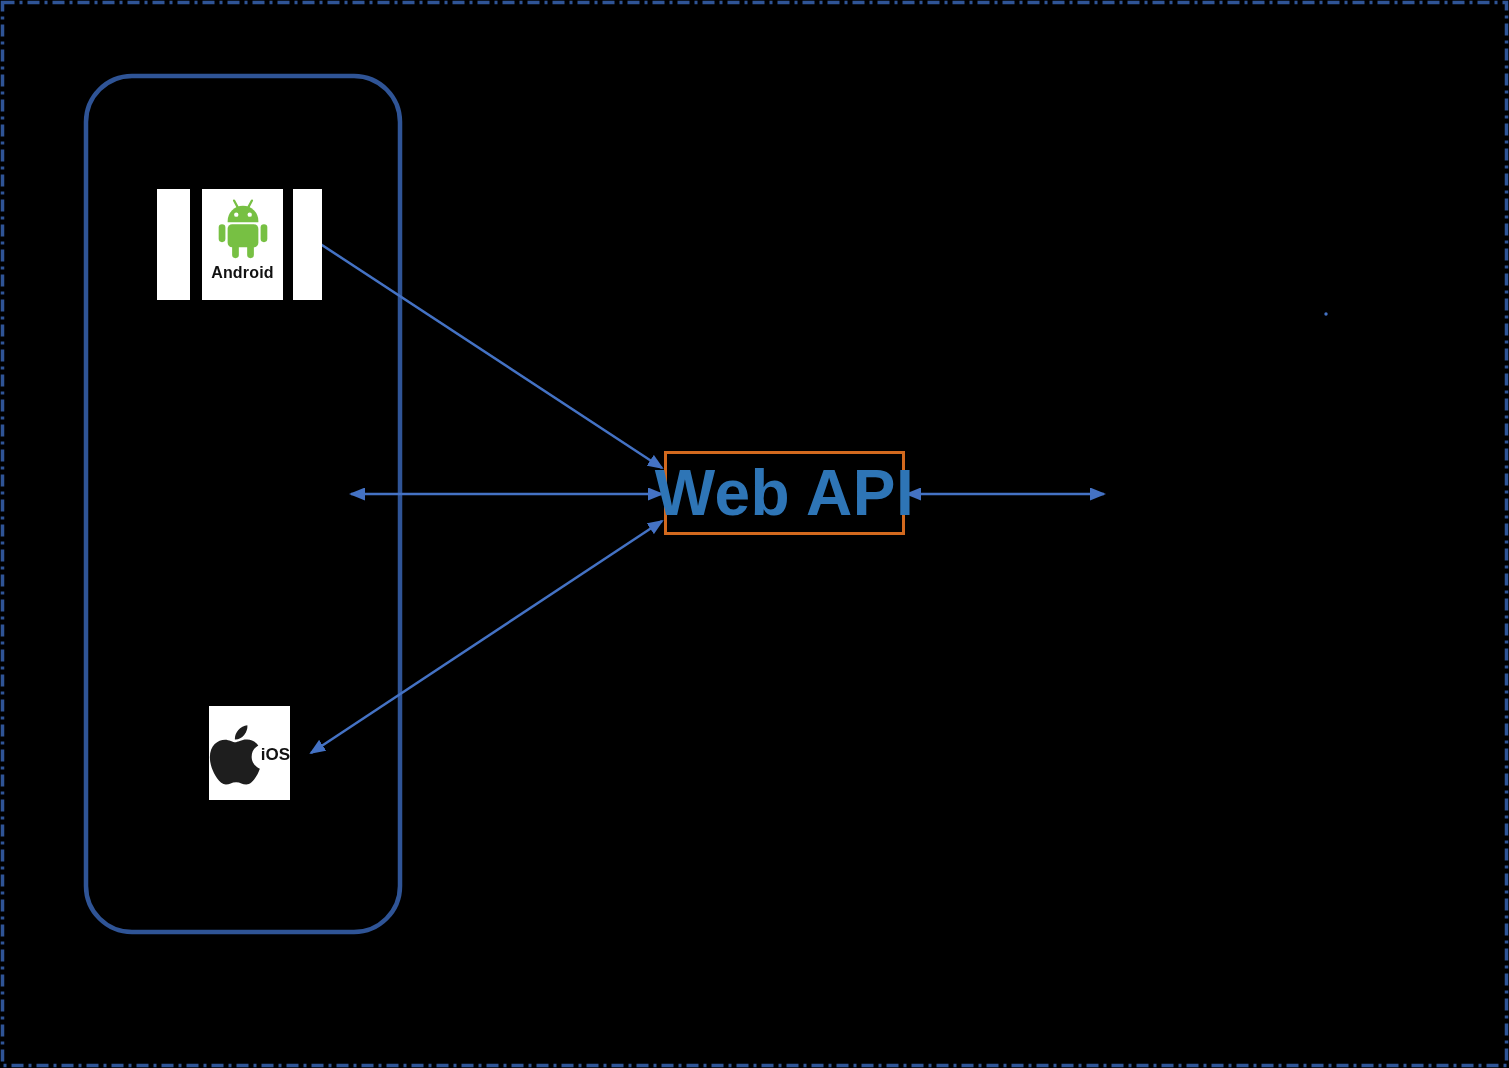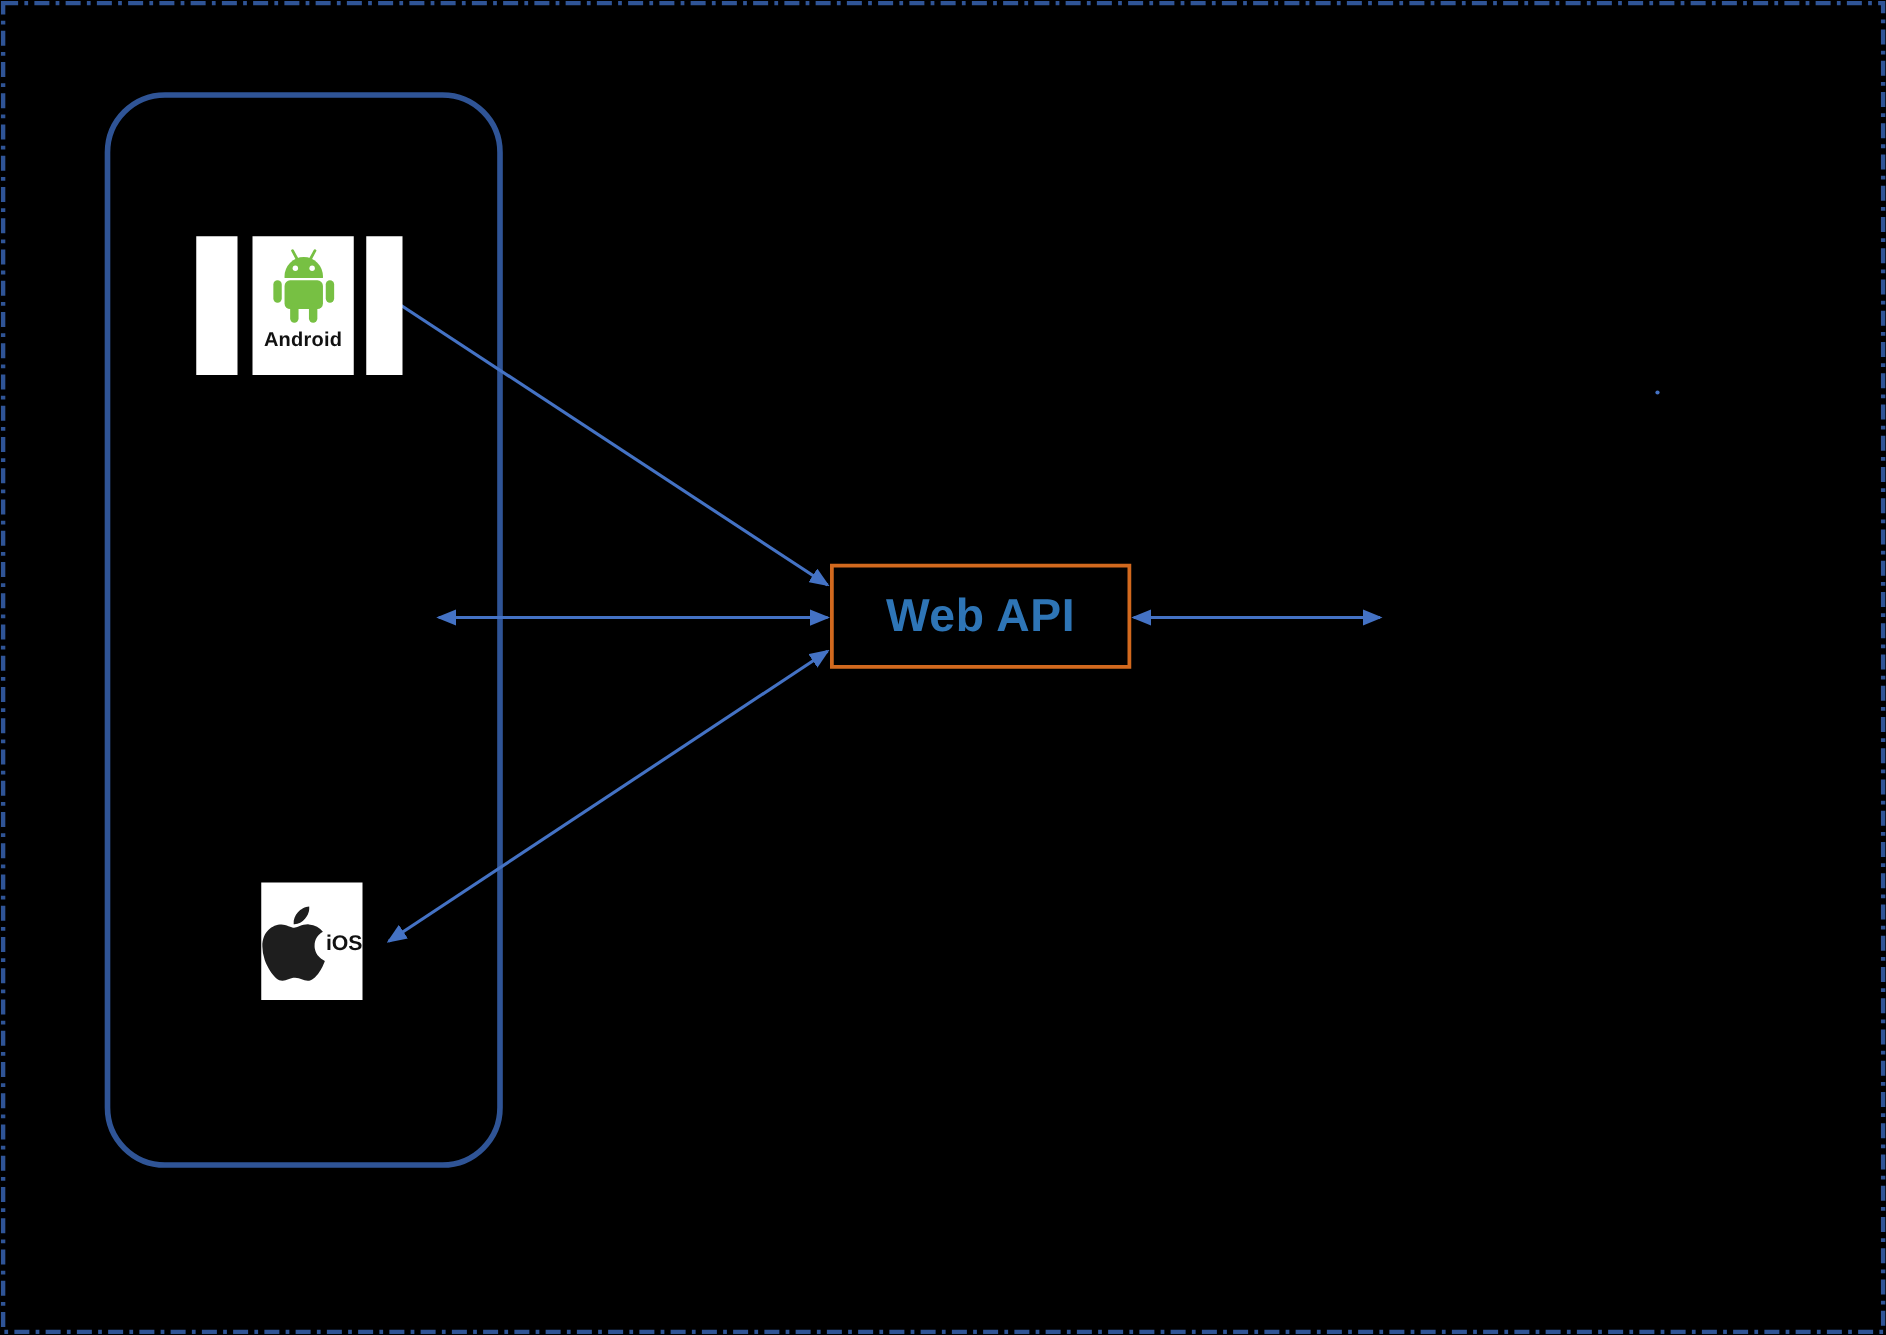--- a/index.html
+++ b/index.html
@@ -86,21 +86,21 @@
   }
 
   
   .webapi-node {
     position: absolute; left: 664px; top: 451px; width: 241px; height: 84px;
     border: 3px solid var(--webapi-border-orange);
     display: flex; align-items: center; justify-content: center;
   }
   .webapi-label {
     color: var(--webapi-text-blue);
-    font-size: 37px;
+    font-size: 64px;
     font-weight: bold;
     letter-spacing: 0.5px;
     white-space: nowrap;
   }
 </style>
 </head>
 <body>
 
 <div class="canvas">
 

